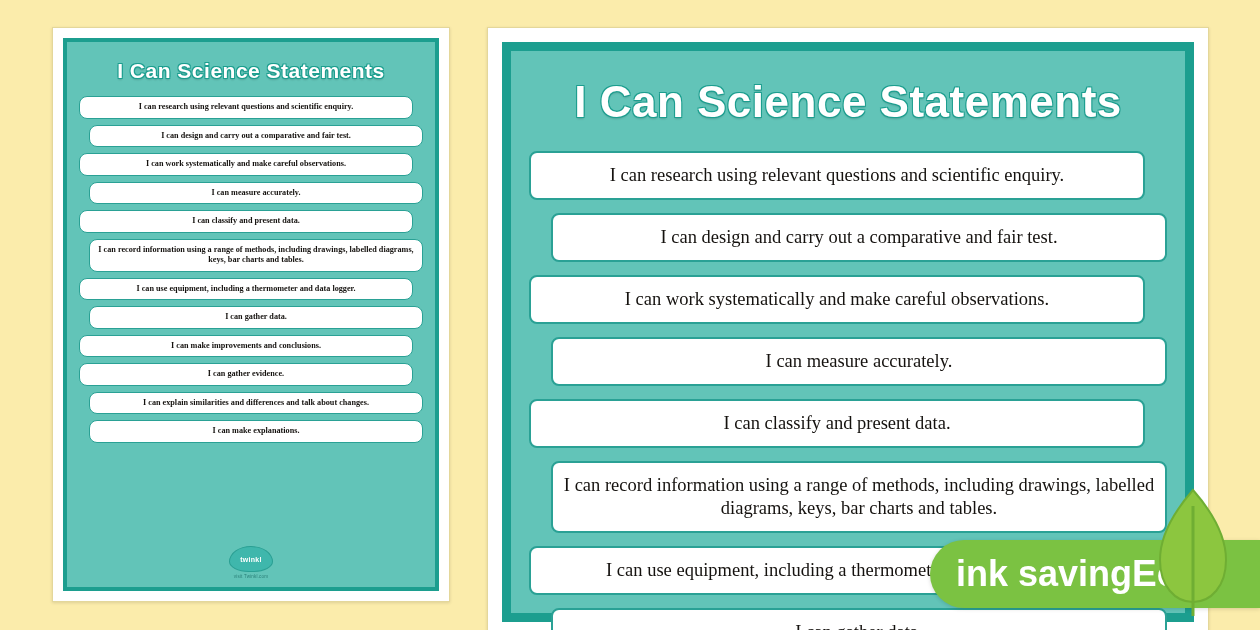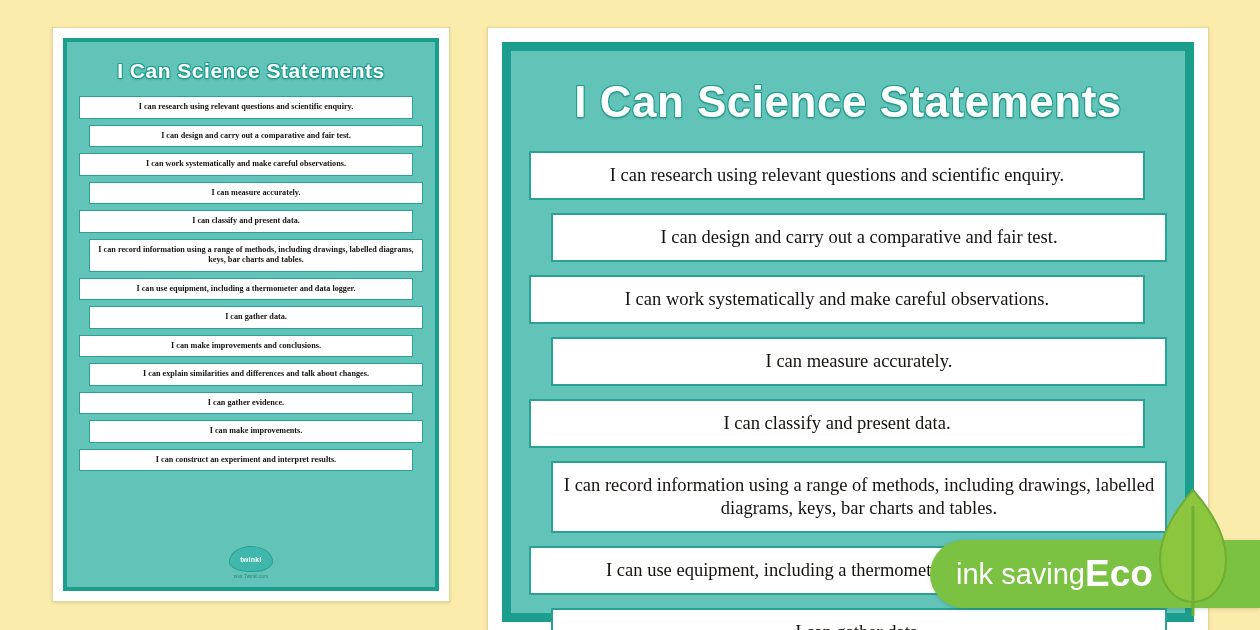--- a/index.html
+++ b/index.html
@@ -47,21 +47,21 @@
     font-size: 21px;
     line-height: 30px;
     margin: 4px 0 10px 0;
   }
   .stmt-list { display: flex; flex-direction: column; }
   .thumb-page .stmt-list { gap: 6px; }
 
   .stmt {
     background: #ffffff;
     border: 1px solid #2aa195;
-    border-radius: 0;
+    border-radius: 8px;
     text-align: center;
     color: #15120f;
     font-family: "Liberation Serif", serif;
   }
   .thumb-page .stmt {
     font-size: 8.2px;
     line-height: 10.5px;
     padding: 5px 4px;
     font-weight: bold;
   }
@@ -124,23 +124,24 @@
     right: 0px; bottom: 22px;
     width: 330px; height: 68px;
     background: #7bc242;
     border-top-left-radius: 34px;
     border-bottom-left-radius: 34px;
     display: flex; align-items: center;
     color: #ffffff;
     box-shadow: 0 1px 4px rgba(0,0,0,0.15);
   }
   .eco-text {
-    font-size: 29px;
+    font-size: 36px;
     margin-left: 26px;
     font-family: "Liberation Sans", sans-serif;
+    font-weight: bold;
   }
   .eco-word {
     font-size: 37px;
     font-weight: bold;
   }
   .eco-leaf {
     position: absolute;
     right: 30px; bottom: 14px;
     width: 74px; height: 128px;
   }
@@ -156,24 +157,23 @@
       <div class="stmt-list">
         <div class="stmt indent-r">I can research using relevant questions and scientific enquiry.</div>
         <div class="stmt indent-l">I can design and carry out a comparative and fair test.</div>
         <div class="stmt indent-r">I can work systematically and make careful observations.</div>
         <div class="stmt indent-l">I can measure accurately.</div>
         <div class="stmt indent-r">I can classify and present data.</div>
         <div class="stmt indent-l">I can record information using a range of methods, including drawings, labelled diagrams, keys, bar charts and tables.</div>
         <div class="stmt indent-r">I can use equipment, including a thermometer and data logger.</div>
         <div class="stmt indent-l">I can gather data.</div>
         <div class="stmt indent-r">I can make improvements and conclusions.</div>
+        <div class="stmt indent-r">I can gather evidence.</div>
         <div class="stmt indent-l">I can explain similarities and differences and talk about changes.</div>
-        <div class="stmt indent-r">I can gather evidence.</div>
-        <div class="stmt indent-l">I can make improvements.</div>
-        <div class="stmt indent-r">I can construct an experiment and interpret results.</div>
+        <div class="stmt indent-l">I can make explanations.</div>
       </div>
       <div class="logo-wrap">
         <div class="logo-cloud">twinkl</div>
         <div class="logo-sub">visit Twinkl.com</div>
       </div>
     </div>
   </div>
 
   <div class="zoom-page">
     <div class="poster">

